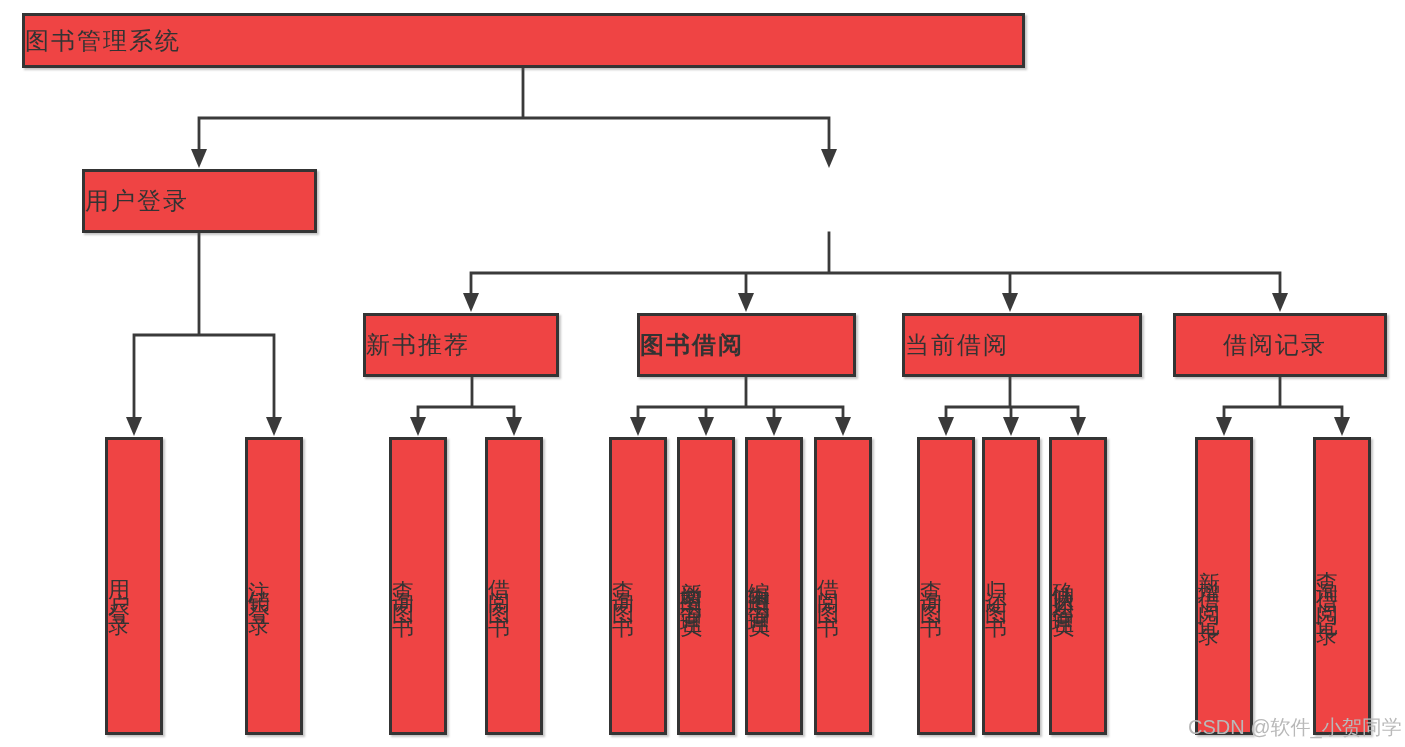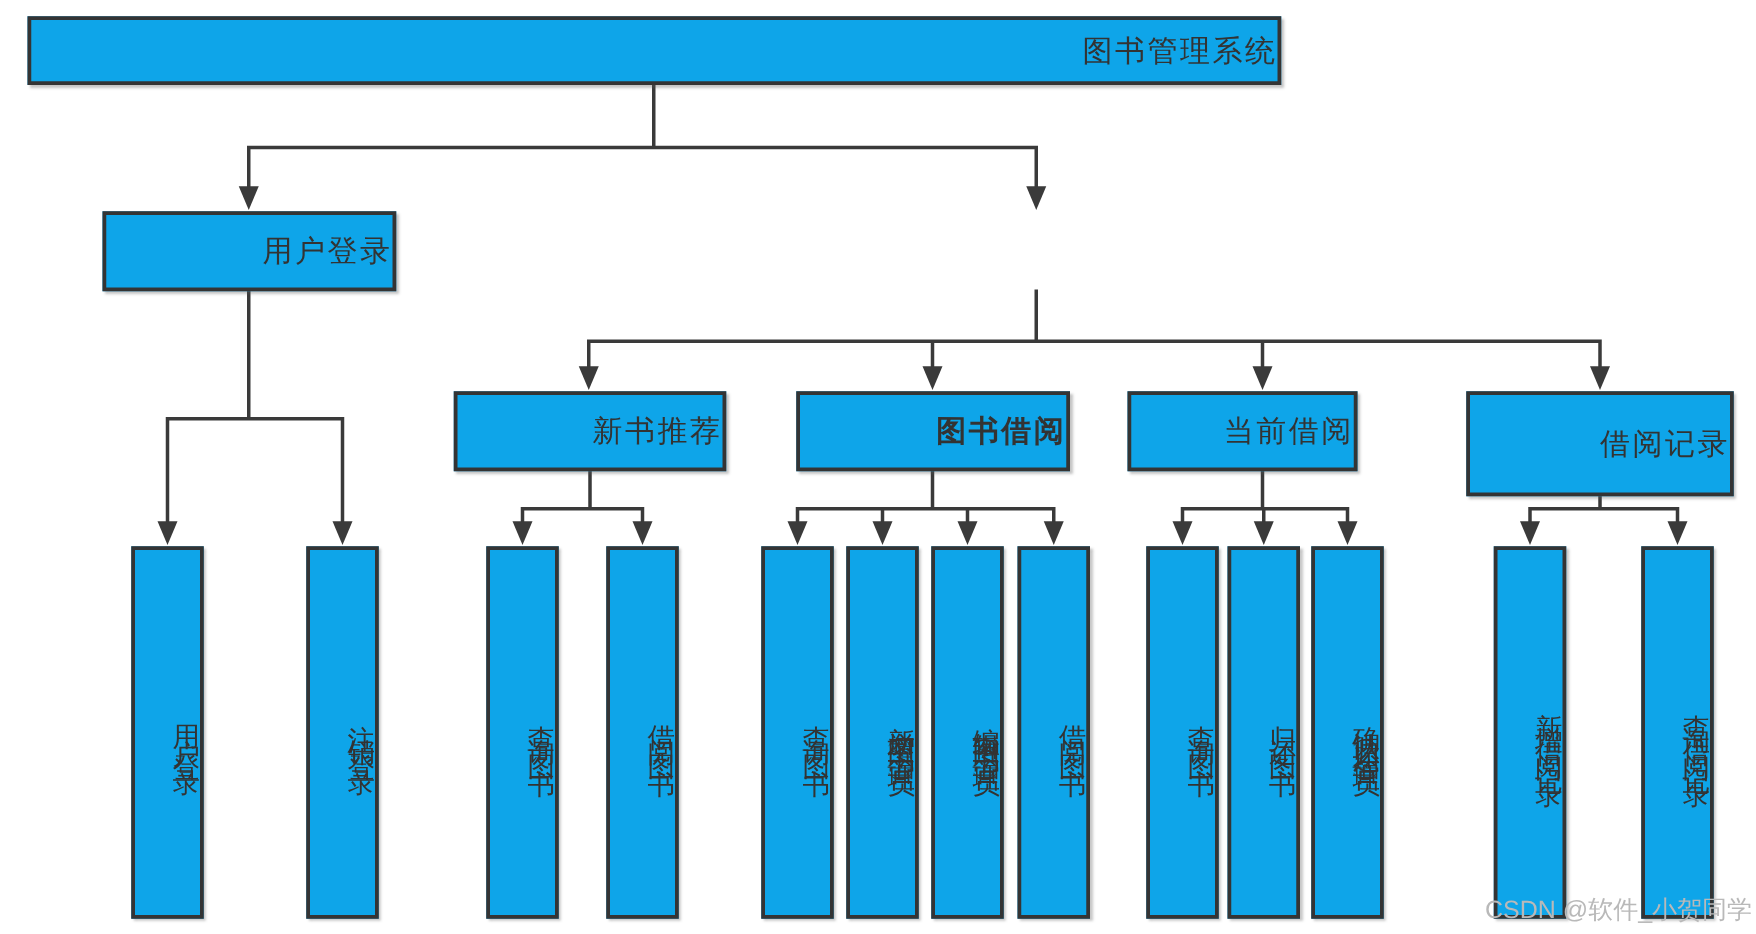--- a/index.html
+++ b/index.html
@@ -19,25 +19,25 @@
   .wires {
     position: absolute;
     left: 0;
     top: 0;
     width: 1405px;
     height: 747px;
   }
   .node {
     position: absolute;
     box-sizing: border-box;
-    background: #0ea5e9;
+    background: #ef4444;
     border: 3px solid #343434;
     display: flex;
     align-items: center;
-    justify-content: flex-end;
+    justify-content: flex-start;
     box-shadow: 2px 2px 2px rgba(90,90,90,0.35);
   }
   .h-label {
     font-size: 24px;
     letter-spacing: 2px;
     color: #333333;
     white-space: nowrap;
   }
   .leaf {
     top: 437px;
@@ -110,30 +110,30 @@
   </svg>
 
   <div class="node" style="left:22px; top:13px; width:1003px; height:55px;">
     <span class="h-label">图书管理系统</span>
   </div>
 
   <div class="node" style="left:82px; top:169px; width:235px; height:64px;">
     <span class="h-label">用户登录</span>
   </div>
 
-  <div class="node" style="left:363px; top:313px; width:218px; height:64px;">
+  <div class="node" style="left:363px; top:313px; width:196px; height:64px;">
     <span class="h-label">新书推荐</span>
   </div>
   <div class="node" style="left:637px; top:313px; width:219px; height:64px;font-weight:bold;">
     <span class="h-label">图书借阅</span>
   </div>
-  <div class="node" style="left:902px; top:313px; width:184px; height:64px;">
+  <div class="node" style="left:902px; top:313px; width:240px; height:64px;">
     <span class="h-label">当前借阅</span>
   </div>
-  <div class="node" style="left:1173px; top:313px; width:214px; height:84px;">
+  <div class="node" style="left:1173px; top:313px; width:214px; height:64px;padding-left:47px;">
     <span class="h-label">借阅记录</span>
   </div>
 
   <div class="node leaf" style="left:105px;">
     <span class="v-label ls-4">用户登录</span>
   </div>
   <div class="node leaf" style="left:245px;">
     <span class="v-label ls-4">注销登录</span>
   </div>
 

